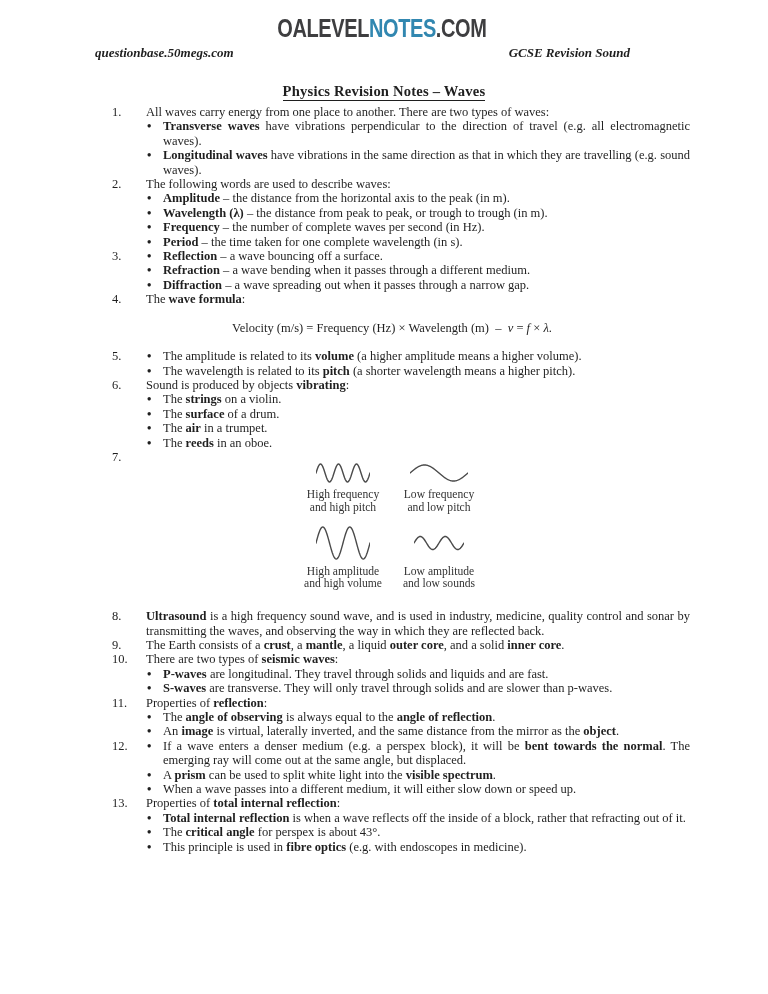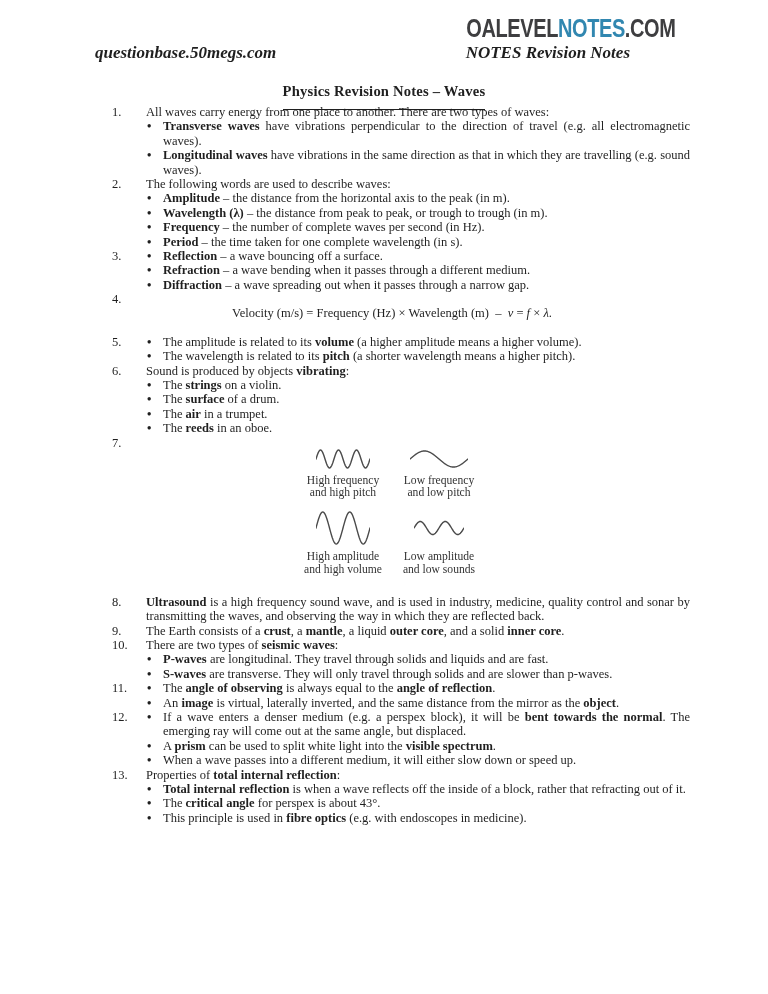--- a/index.html
+++ b/index.html
@@ -1,35 +1,35 @@
 <!DOCTYPE html>
 <html style="--brand-dark: #3e3e40; --brand-accent: #3187b0; --text: #1f1f1f;"><head>
 <meta charset="utf-8">
 <style>
   html,body{margin:0;padding:0;background:#fff;}
   body{width:768px;height:994px;overflow:hidden;
        font-family:"Liberation Serif",serif;color:var(--text,#1f1f1f);}
   .page{position:relative;width:768px;height:994px;background:#fff;}
 
   
-  .brand-row{margin-top:13px;padding-right:93px;text-align:right;height:30px;line-height:30px;}
+  .brand-row{margin-top:13px;padding-right:57px;text-align:center;height:30px;line-height:30px;}
   .brand{display:inline-block;font-family:"Liberation Sans",sans-serif;font-weight:bold;
          font-size:25px;letter-spacing:-0.5px;color:var(--brand-dark,#3e3e40);
          transform:scaleX(0.8);transform-origin:100% 50%;white-space:nowrap;}
   .b-accent{color:var(--brand-accent,#3187b0);}
 
   
   .header-row{display:flex;justify-content:space-between;align-items:flex-end;
               padding:2px 138px 0 95px;
-              font-weight:bold;font-style:italic;font-size:17px;line-height:15px;}
+              font-weight:bold;font-style:italic;font-size:13px;line-height:15px;}
 
   
   .title{margin:22px 0 0 0;text-align:center;font-size:14.6px;line-height:18px;
          font-weight:bold;letter-spacing:0.2px;}
-  .title-text{border-bottom:1.6px solid currentColor;padding-bottom:10px;font-family:Liberation Serif, serif;}
+  .title-text{border-bottom:1.6px solid currentColor;padding-bottom:1px;font-family:Liberation Serif, serif;}
 
   
   .list{margin:5px 78px 0 112px;font-size:12.5px;line-height:14.4px;}
   .item{display:flex;}
   .num{flex:0 0 16px;white-space:nowrap;}
   .ibody{flex:1;min-width:0;margin-left:18px;}
   .itext{text-align:justify;}
   .brow{display:flex;}
   .bdot{flex:0 0 16px;margin-left:1px;font-weight:bold;}
   .btxt{flex:1;text-align:justify;}
@@ -48,21 +48,21 @@
 <body>
 
 <div class="page">
 
   <div class="brand-row">
     <span class="brand"><span class="b-dark">OALEVEL</span><span class="b-accent">NOTES</span><span class="b-dark">.COM</span></span>
   </div>
 
   <div class="header-row">
     <span class="h-left">questionbase.50megs.com</span>
-    <span class="h-right">NOTES Revision Notes</span>
+    <span class="h-right">GCSE Revision Sound</span>
   </div>
 
   <h1 class="title"><span class="title-text">Physics Revision Notes – Waves</span></h1>
 
   <div class="list">
   <div class="item">
     <span class="num">1.</span>
     <div class="ibody">
       <div class="itext">All waves carry energy from one place to another. There are two types of waves:</div>
 
@@ -122,20 +122,21 @@
   <div class="brow">
     <span class="bdot">•</span>
     <div class="btxt"><b>Diffraction</b> – a wave spreading out when it passes through a narrow gap.</div>
   </div>
 </div>
   </div>
 
   <div class="item">
     <span class="num">4.</span>
     <div class="ibody">
+      <div class="itext">The <b>wave formula</b>:</div>
     <div class="formula">Velocity (m/s) = Frequency (Hz) × Wavelength (m) – <i>v</i> = <i>f</i> × <i>λ</i>.</div>
         </div>
   </div>
 
   <div class="item">
     <span class="num">5.</span>
     <div class="ibody">
 
   <div class="brow">
     <span class="bdot">•</span>
@@ -259,20 +260,21 @@
   <div class="brow">
     <span class="bdot">•</span>
     <div class="btxt"><b>S-waves</b> are transverse. They will only travel through solids and are slower than p-waves.</div>
   </div>
 </div>
   </div>
 
   <div class="item">
     <span class="num">11.</span>
     <div class="ibody">
+      <div class="itext">Properties of <b>reflection</b>:</div>
 
   <div class="brow">
     <span class="bdot">•</span>
     <div class="btxt">The <b>angle of observing</b> is always equal to the <b>angle of reflection</b>.</div>
   </div>
 
   <div class="brow">
     <span class="bdot">•</span>
     <div class="btxt">An <b>image</b> is virtual, laterally inverted, and the same distance from the mirror as the <b>object</b>.</div>
   </div>

